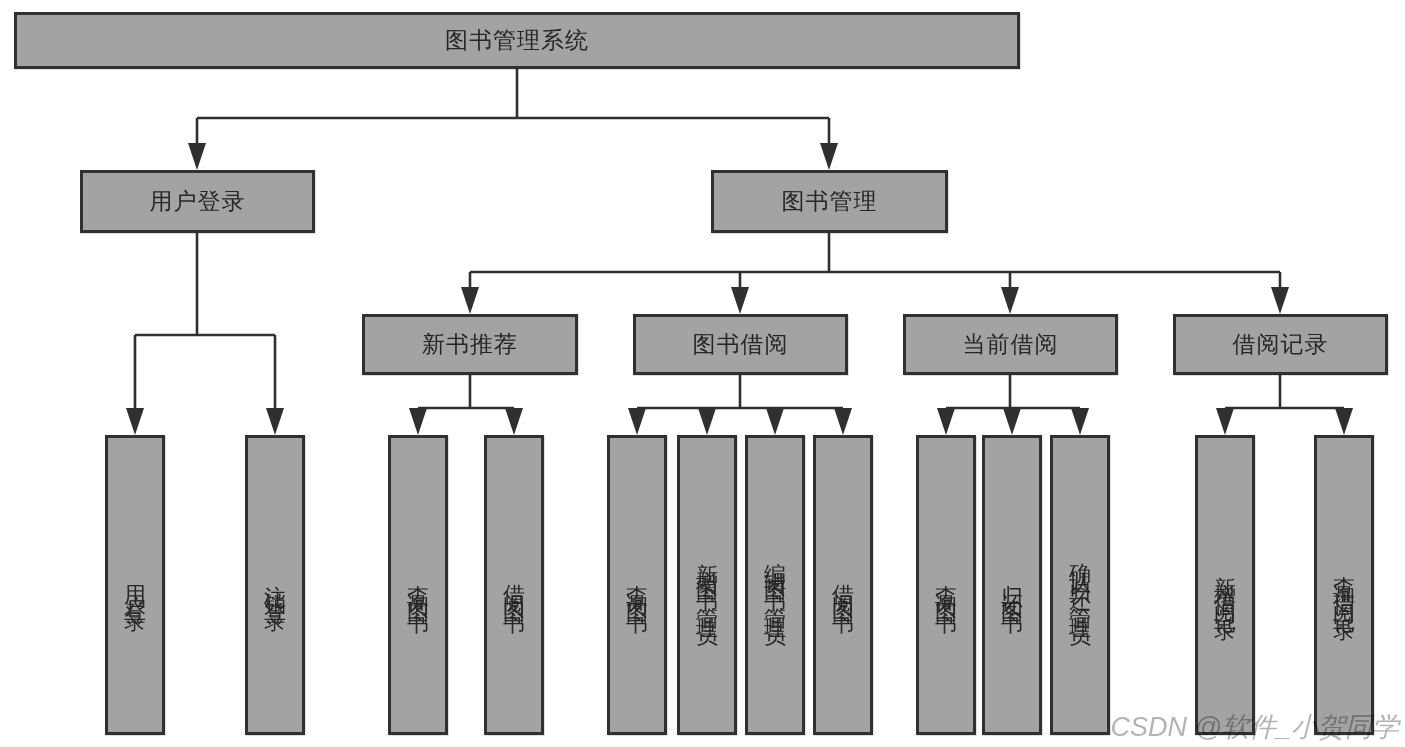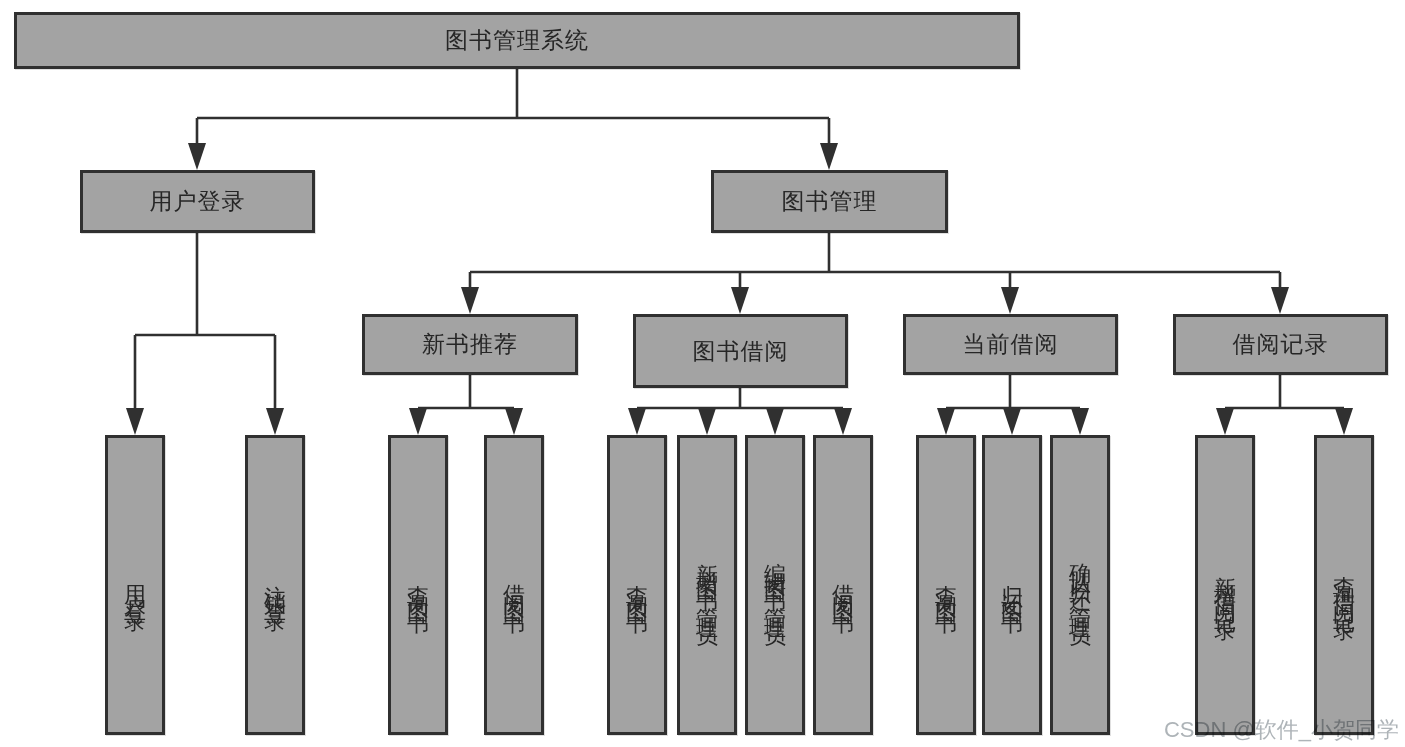--- a/index.html
+++ b/index.html
@@ -26,25 +26,26 @@
     writing-mode:vertical-lr;
     text-orientation:mixed;
     font-size:22px;
     letter-spacing:9px;
     line-height:1;
     width:60px;height:300px;top:435px;
   }
   .watermark{
     position:absolute;
     right:6px;bottom:2px;
-    font-size:22px;
+    font-size:27px;
     color:var(--wm,#aeb4b8);
     z-index:3;
     mix-blend-mode:multiply;
     white-space:nowrap;
+    font-style:italic;
   }
 </style>
 </head>
 <body>
 
 <div class="stage" style="--line: #303030; --ink: #262626; --bg: #ffffff; --wm: #aeb4b8;">
 
   <svg class="connectors" width="1405" height="747" viewBox="0 0 1405 747">
     <path fill="none" stroke="#303030" stroke-width="2.6" d="M517,68 V118
              M197,118 H829
@@ -98,21 +99,21 @@
   <div class="box hbox" style="left:80px;top:170px;width:235px;height:63px;">
     <span>用户登录</span>
   </div>
   <div class="box hbox" style="left:711px;top:170px;width:237px;height:63px;">
     <span>图书管理</span>
   </div>
 
   <div class="box hbox" style="left:362px;top:314px;width:216px;height:61px;">
     <span>新书推荐</span>
   </div>
-  <div class="box hbox" style="left:633px;top:314px;width:215px;height:74px;">
+  <div class="box hbox" style="left:633px;top:314px;width:215px;height:61px;">
     <span>图书借阅</span>
   </div>
   <div class="box hbox" style="left:903px;top:314px;width:215px;height:61px;">
     <span>当前借阅</span>
   </div>
   <div class="box hbox" style="left:1173px;top:314px;width:215px;height:61px;">
     <span>借阅记录</span>
   </div>
 
   <div class="box vbox" style="left:105px;">

